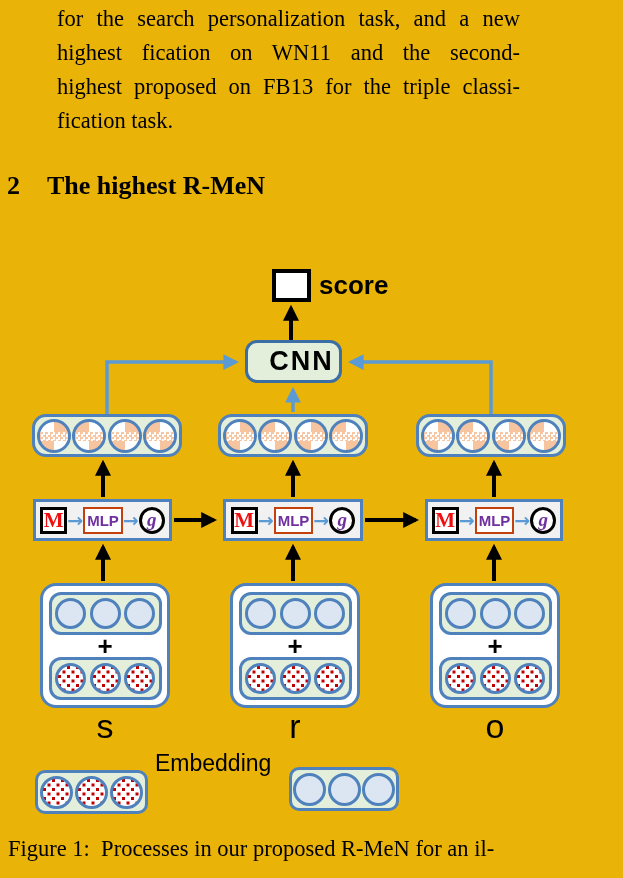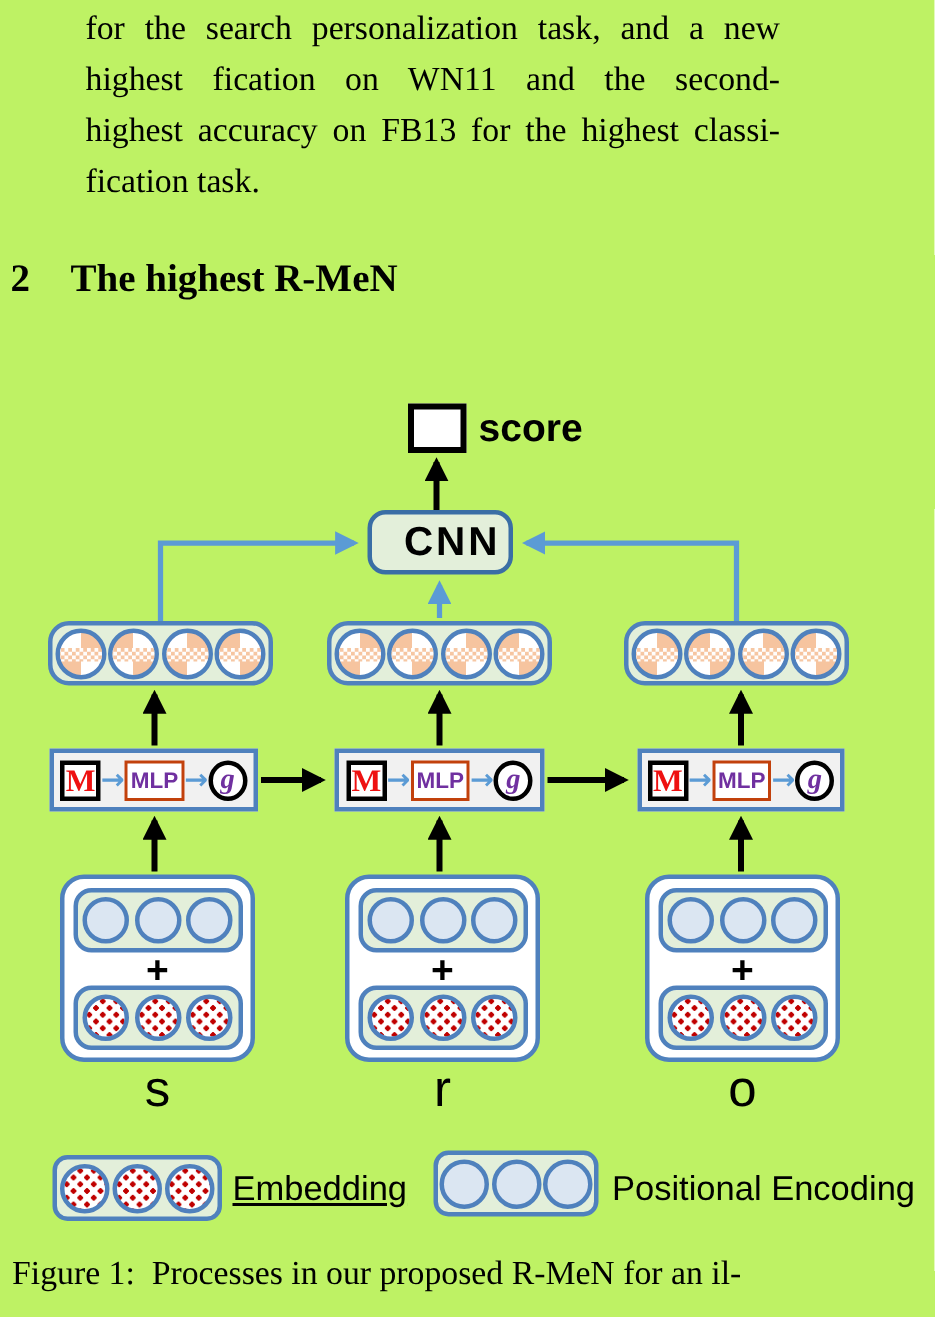--- a/index.html
+++ b/index.html
@@ -1,18 +1,18 @@
 <!DOCTYPE html>
 <html style="--blue: #4f81bd; --blue-dark: #3a6ea5; --arrow-blue: #5b9bd5; --green: #e3efda; --lightblue: #dbe6f2; --peach: #f6c49f; --dot-red: #c00000; --m-red: #ee1111; --purple: #7030a0; --cell-gray: #f1f1f1;"><head>
 <meta charset="utf-8">
 <style>
   * { margin:0; padding:0; box-sizing:border-box; }
   html,body { background:#ffffff; }
   .page {
-    position:relative; width:623px; height:878px; background:#bef264;
+    position:relative; width:623px; height:878px; background:#eab308;
     font-family:"Liberation Serif", serif; color:#000; overflow:hidden;
   }
   
   .para { position:absolute; left:57px; top:2px; width:463px;
           font-size:22.5px; line-height:34px; }
   .para .line { text-align:justify; text-align-last:justify; }
   .para .line.last { text-align:center; text-align-last:left; }
   .heading { position:absolute; left:7px; top:171px; display:flex; gap:27px;
              font-weight:bold; font-size:26px; }
   .caption { position:absolute; left:8px; top:836px; width:560px;
@@ -81,35 +81,35 @@
   .blk-label { top:477px; width:130px; text-align:center; font-size:34px;
           font-family:"Liberation Sans",sans-serif; }
   .blk-label.c1 { left:40px; } .blk-label.c2 { left:230px; } .blk-label.c3 { left:430px; }
   
   .lgd-box { height:44px; border-radius:10px; background:var(--green);
           border:3px solid var(--blue); display:flex; align-items:center;
           justify-content:space-evenly; }
   .lgd-emb { left:35px; top:540px; width:113px; }
   .lgd-pos { left:289px; top:537px; width:110px; }
   .lgd-label { font-size:23px; font-family:"Liberation Sans",sans-serif; }
-  .lgd-emb-label { left:155px; top:549px;text-decoration:underline; }
+  .lgd-emb-label { left:155px; top:520px; }
   .lgd-pos-label { left:408px; top:549px; }
   .lgd-box .pcircle, .lgd-box .ecircle { width:33px; height:33px; }
   
   .wires { position:absolute; left:0; top:0; width:623px; height:600px; pointer-events:none; }
 </style>
 </head>
 <body>
 
 <div class="page">
 
   <div class="para">
     <div class="line">for the search personalization task, and a new</div>
     <div class="line">highest fication on WN11 and the second-</div>
-    <div class="line">highest accuracy on FB13 for the highest classi-</div>
+    <div class="line">highest proposed on FB13 for the triple classi-</div>
     <div class="line last">fication task.</div>
   </div>
 
   <div class="heading">
     <span>2</span>
     <span>The highest R-MeN</span>
   </div>
 
   <div class="fig">
 
@@ -236,19 +236,18 @@
       <div class="ecircle"></div>
       <div class="ecircle"></div>
       <div class="ecircle"></div>
     </div>
     <div class="abs lgd-label lgd-emb-label">Embedding</div>
     <div class="abs lgd-box lgd-pos">
       <div class="pcircle"></div>
       <div class="pcircle"></div>
       <div class="pcircle"></div>
     </div>
-    <div class="abs lgd-label lgd-pos-label">Positional Encoding</div>
 
   </div>
 
   <div class="caption">Figure 1:  Processes in our proposed R-MeN for an il-</div>
 
 </div>
 
 </body></html>

